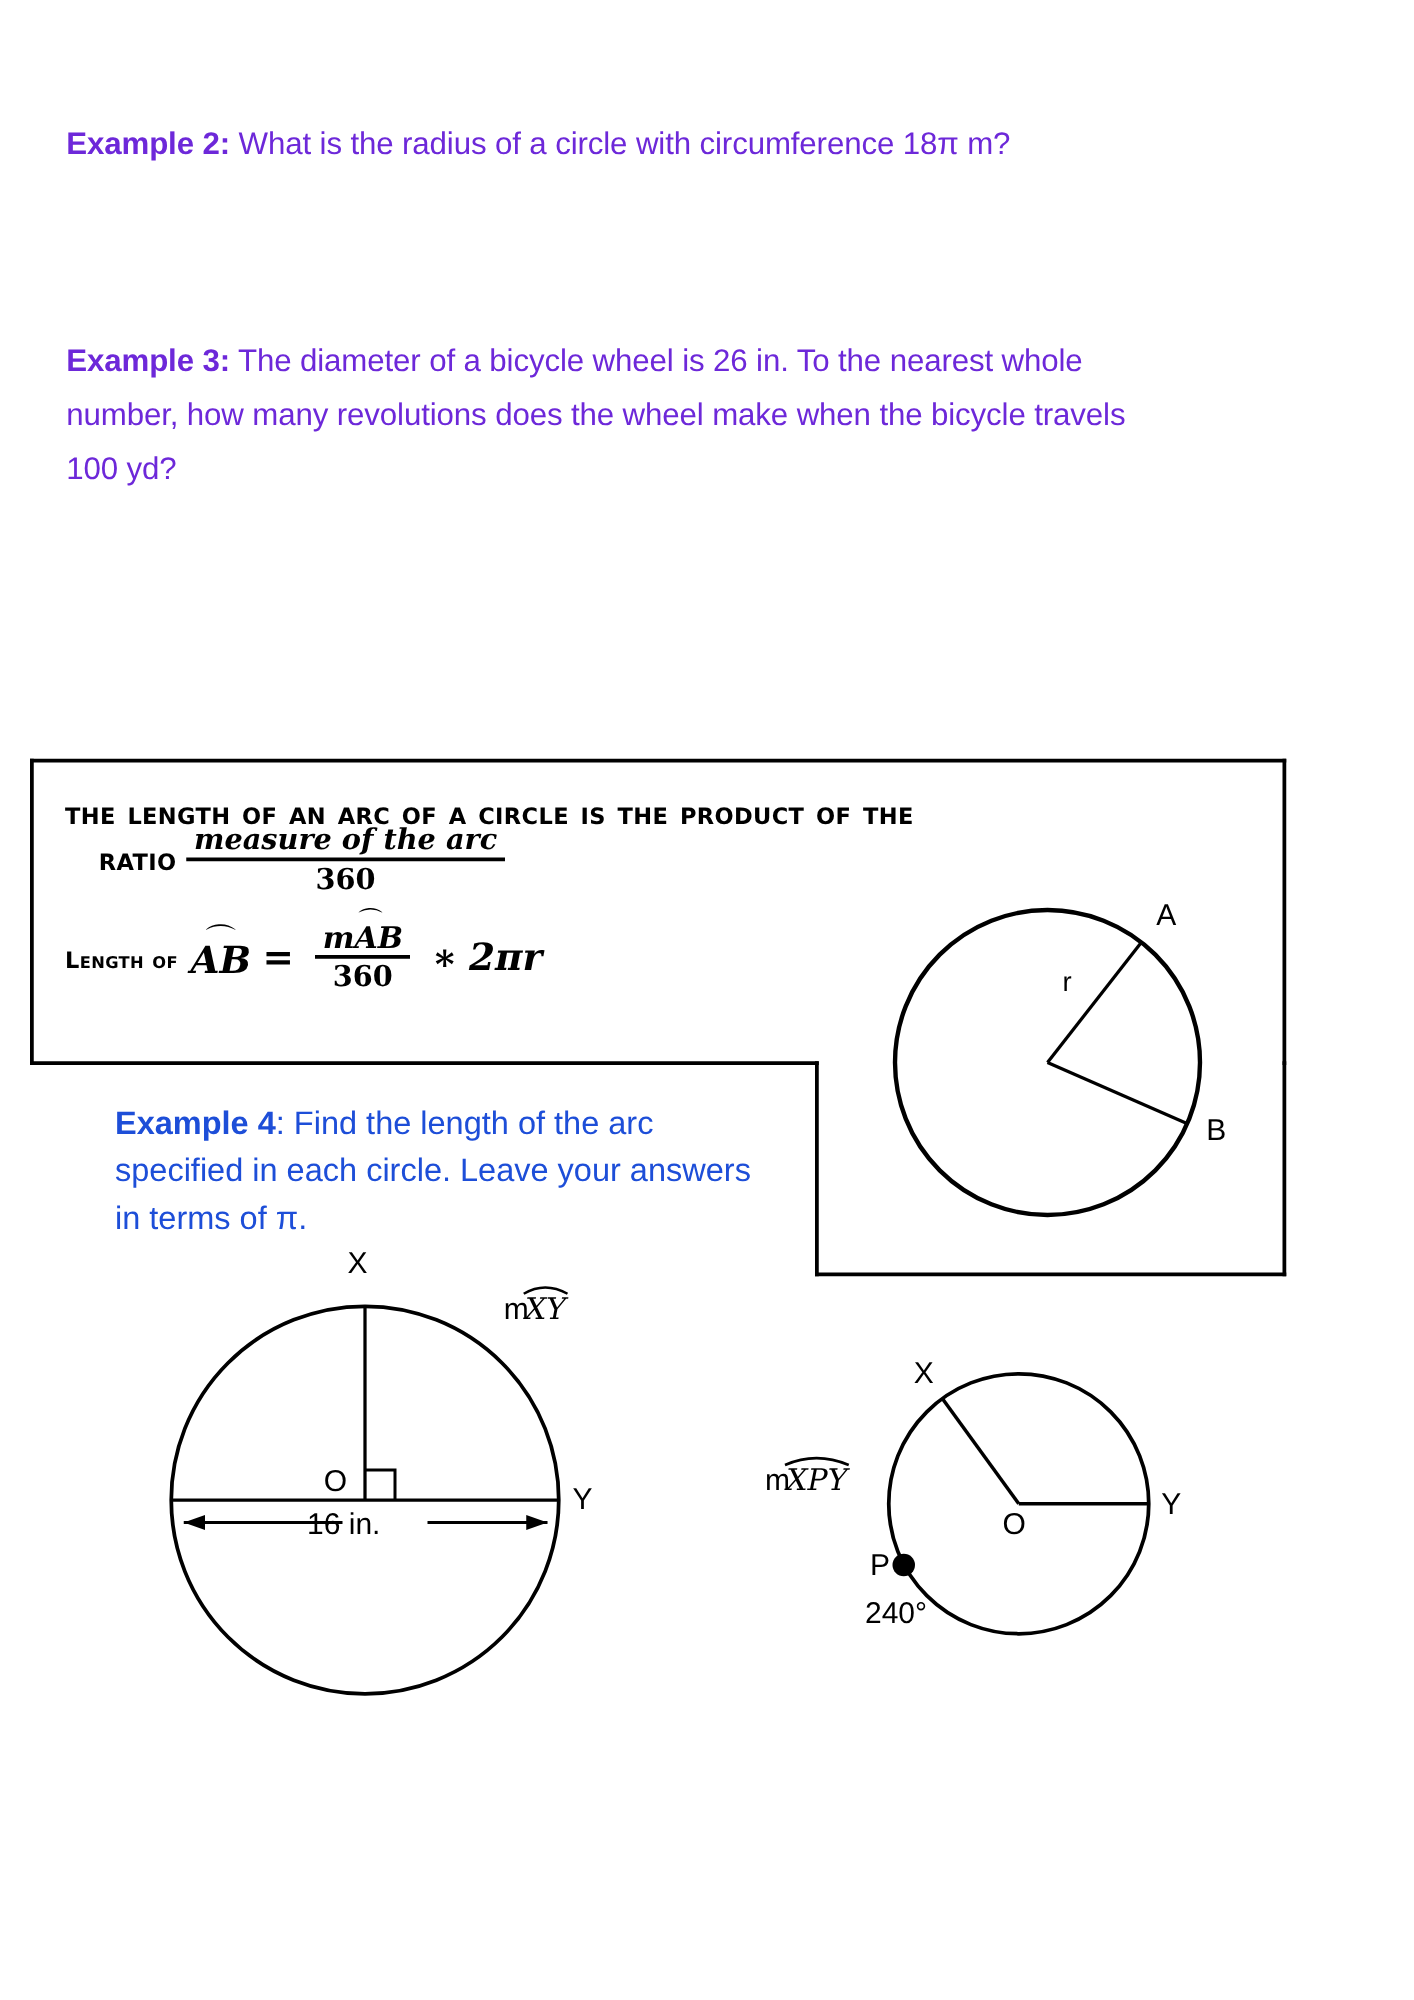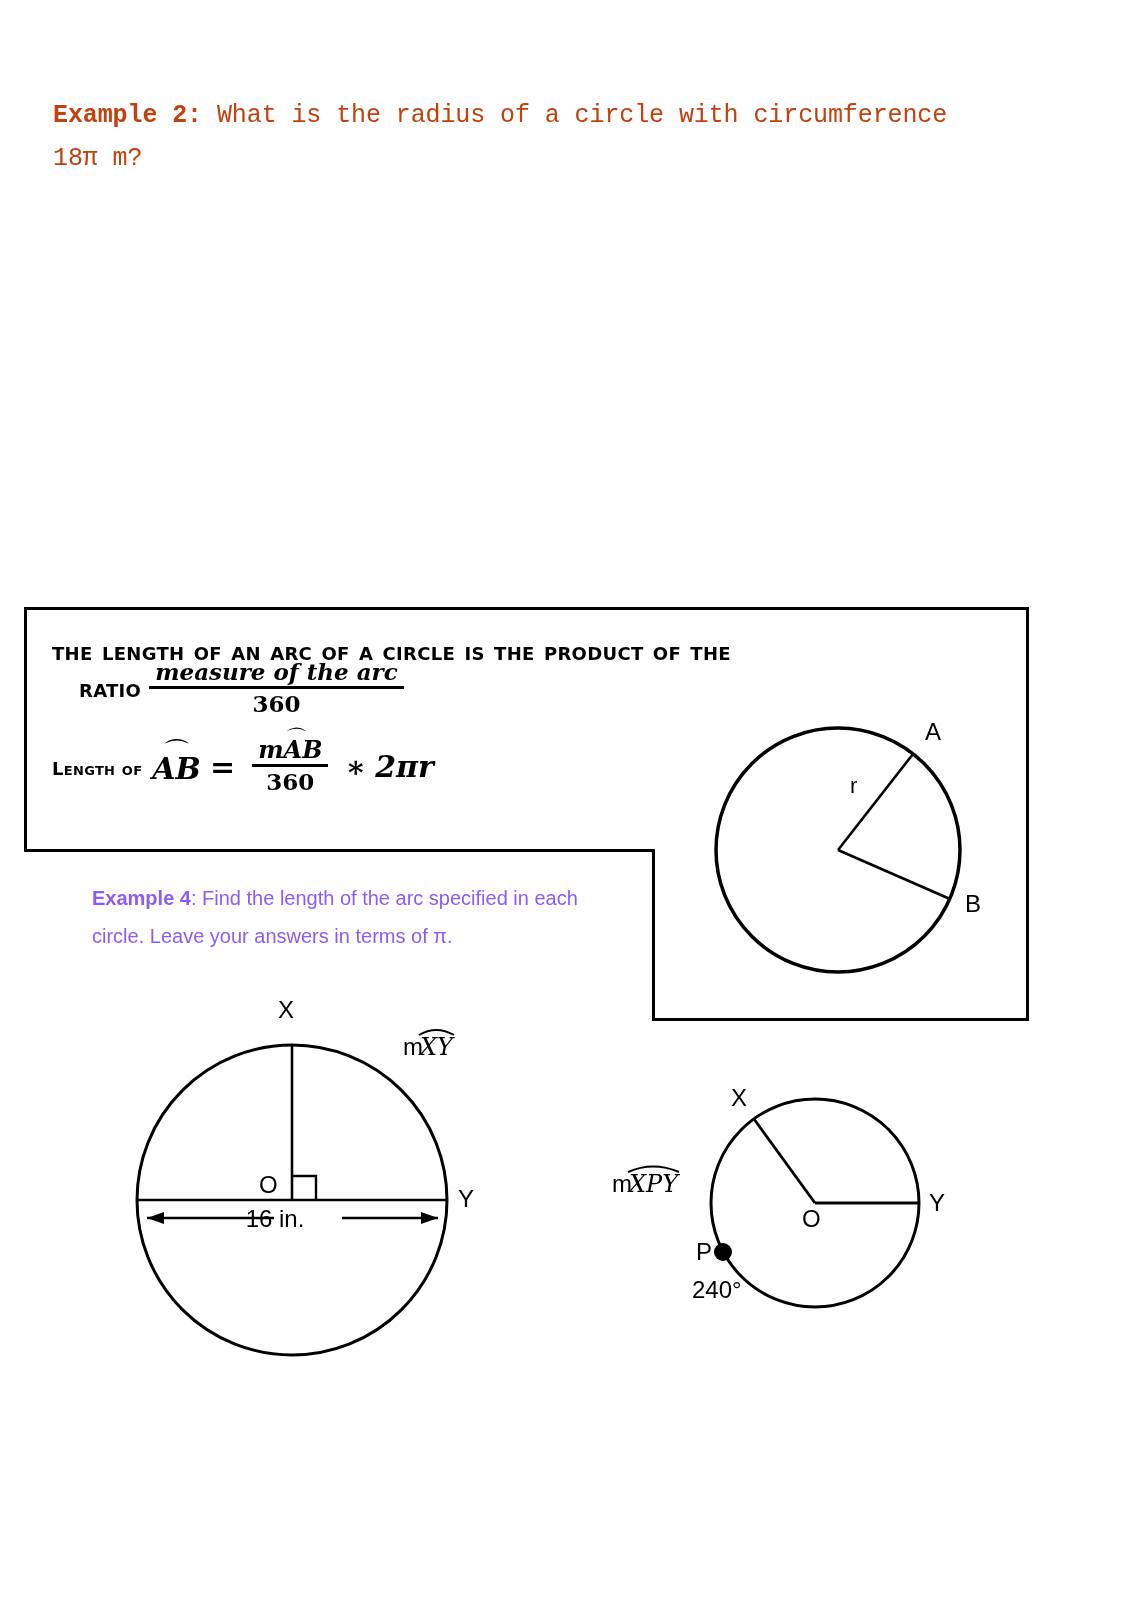--- a/index.html
+++ b/index.html
@@ -18,24 +18,24 @@
   .page {
     position: absolute;
     left: 0; top: 0;
     width: 1131px;
     height: 1600px;
   }
 
   
   .prob {
     position: absolute;
-    font-family: Liberation Mono, monospace;
+    font-family: Liberation Sans, sans-serif;
     font-size: 25px;
     line-height: 43px;
-    color: #c2410c;
+    color: #6d28d9;
     letter-spacing: -0.1px;
   }
   .prob b { font-weight: 700; }
 
   #example2 { left: 53px; top: 94px; width: 900px; }
   #example3 { left: 53px; top: 268px; width: 880px; }
 
   
   .frame-top {
     position: absolute;
@@ -148,23 +148,23 @@
     font-size: 30px;
     margin: 0 9px;
   }
 
   
   #example4 {
     position: absolute;
     left: 92px; top: 879px;
     width: 520px;
     font-family: "Liberation Sans", sans-serif;
-    font-size: 20px;
+    font-size: 26px;
     line-height: 38px;
-    color: #8b5cf6;
+    color: #1d4ed8;
   }
   #example4 b { font-weight: 700; }
 
   
   svg { position: absolute; overflow: visible; }
   .fig-label {
     font-family: "Liberation Sans", sans-serif;
     font-size: 24px;
     fill: #000;
   }
@@ -188,20 +188,23 @@
 </style>
 </head>
 <body>
 
 <div class="page">
 
   <div class="prob" id="example2">
     <b>Example 2:</b><span> What is the radius of a circle with circumference 18π m?</span>
   </div>
 
+  <div class="prob" id="example3">
+    <b>Example 3:</b><span> The diameter of a bicycle wheel is 26 in. To the nearest whole number, how many revolutions does the wheel make when the bicycle travels 100 yd?</span>
+  </div>
 
   <div class="frame-top"></div>
   <div class="frame-bottom-left-edge"></div>
   <div class="frame-lower"></div>
 
   <div class="thm sc" id="thm-line1">The length of an arc of a circle is the product of the</div>
 
   <div class="thm" id="thm-line2-wrap">
     <span class="sc">ratio</span>
     <span class="frac">

